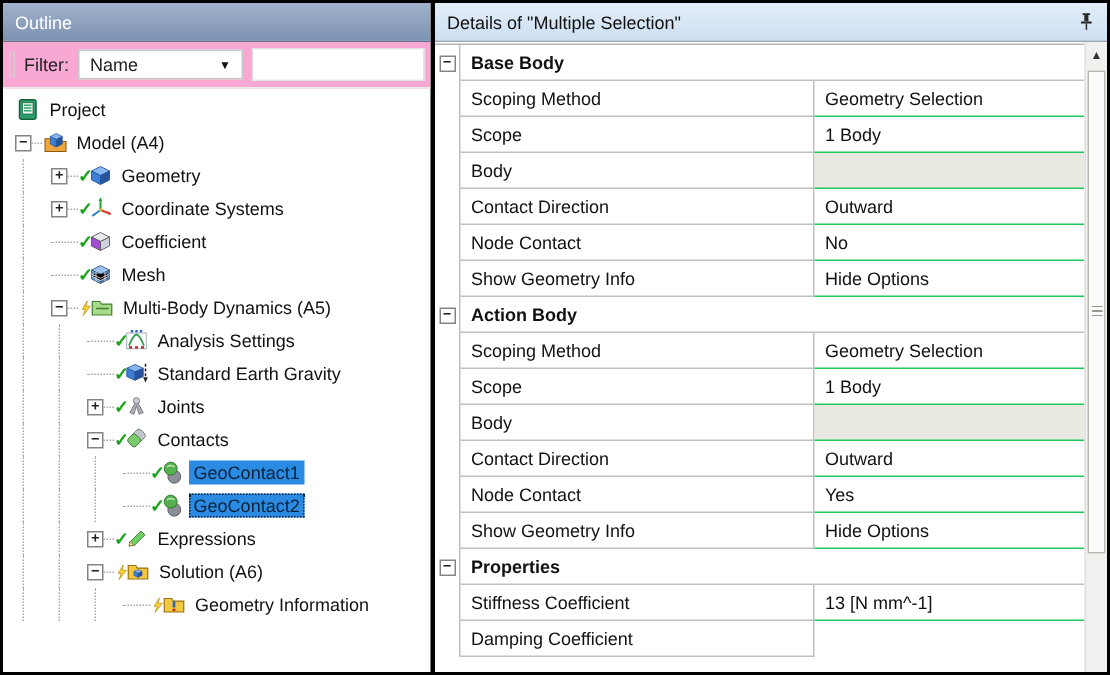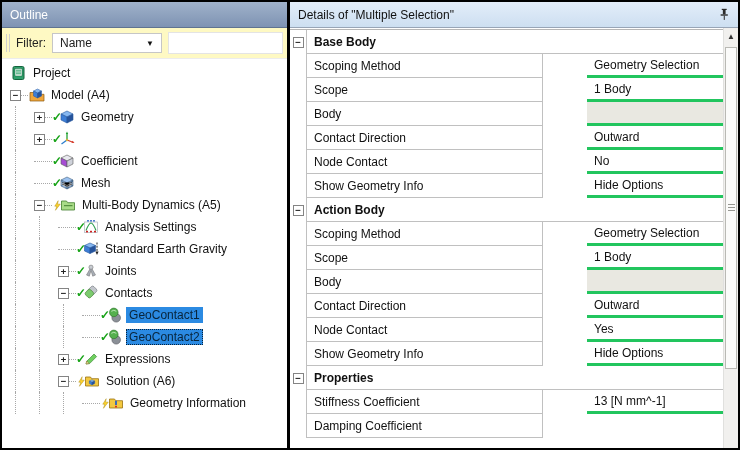--- a/index.html
+++ b/index.html
@@ -7,21 +7,21 @@
        font-family:"Liberation Sans",sans-serif;-webkit-font-smoothing:antialiased;}
   .panel{position:absolute;top:2px;height:446px;background:#fff;overflow:hidden;}
   .outline-panel{left:2px;width:285px;}
   .details-panel{left:290px;width:448px;}
   .panel-title{height:26px;display:flex;align-items:center;padding:0 8px;font-size:12px;box-sizing:border-box;}
   .outline-title{background:linear-gradient(#a0b2ca,#7e93b3);color:#fff;border-bottom:1px solid #5f7390;}
   .details-title{background:linear-gradient(#e3edf9,#cddff1);color:#111;border-bottom:1px solid #98a5b6;justify-content:space-between;}
   .pin{display:flex;align-items:center;cursor:pointer;}
   .pin svg{width:11px;height:13px;}
 
-  .filter-bar{height:31px;display:flex;align-items:center;background:#fef9c3;border-bottom:1px solid #ececec;padding-left:4px;gap:6px;font-size:12px;color:#222;box-sizing:border-box;}
+  .filter-bar{height:31px;display:flex;align-items:center;background:#f9a8d4;border-bottom:1px solid #ececec;padding-left:4px;gap:6px;font-size:12px;color:#222;box-sizing:border-box;}
   .grip{width:2px;height:18px;border-left:1px solid #cfcfcf;border-right:1px solid #cfcfcf;}
   .combo{width:110px;height:20px;background:#fff;border:1px solid #c6c6c6;display:flex;align-items:center;justify-content:space-between;padding:0 7px;box-sizing:border-box;cursor:pointer;}
   .combo-arrow{font-size:8px;color:#111;}
   .filter-input{flex:1;height:20px;background:#fff;border:1px solid #e4e4e4;margin-right:4px;}
 
   .tree{position:relative;padding-top:3px;font-size:12px;color:#111;}
   .tree-row{height:22px;display:flex;align-items:center;position:relative;white-space:nowrap;cursor:default;}
   .rail{position:absolute;top:0;bottom:0;width:0;border-left:1px dotted #a8a8a8;}
   .indent{flex:none;height:1px;}
   .expander{flex:none;width:9px;height:9px;border:1px solid #848484;background:#fff;
@@ -36,21 +36,21 @@
   .tree-label{padding:1px 3px;}
   .b{font-weight:normal;}
   .sel{background:var(--sel,#2b8ae2);color:#08243a;}
   .foc{outline:1px dotted #05223d;outline-offset:-1px;}
 
   .details-body{position:absolute;top:26px;left:0;right:0;bottom:0;background:#fff;}
   .details-table{position:absolute;left:0;top:1px;right:15px;bottom:0;border-top:1px solid #b5b5b5;font-size:12px;color:#111;overflow:hidden;}
   .drow{display:flex;height:24px;box-sizing:border-box;}
   .dgut{flex:none;width:17px;border-right:1px solid #c0c0c0;display:flex;align-items:center;justify-content:center;box-sizing:border-box;}
   .dlabel{flex:none;width:236px;border-right:1px solid #c0c0c0;border-bottom:1px solid #c0c0c0;display:flex;align-items:center;padding-left:7px;box-sizing:border-box;}
-  .dvalue{flex:1;border-bottom:3px solid #22c55e;display:flex;align-items:center;padding-left:7px;box-sizing:border-box;cursor:pointer;margin-left:44px;}
+  .dvalue{flex:1;border-bottom:1px solid #22c55e;display:flex;align-items:center;padding-left:7px;box-sizing:border-box;cursor:pointer;}
   .dvalue.empty{background:var(--empty,#e9e8e1);}
   .dhead{flex:1;border-bottom:1px solid #c0c0c0;display:flex;align-items:center;padding-left:7px;font-weight:bold;box-sizing:border-box;}
 
   .scrollbar{position:absolute;top:0;right:0;width:15px;bottom:0;background:#f1f0ee;border-left:1px solid #e0e0de;box-sizing:border-box;}
   .sb-arrow{height:16px;display:flex;align-items:center;justify-content:center;font-size:8px;color:#333;cursor:pointer;}
   .sb-thumb{position:absolute;left:1px;right:1px;top:19px;height:322px;background:#fbfbfa;border:1px solid #b9b9b4;box-sizing:border-box;display:flex;align-items:center;justify-content:center;cursor:pointer;}
   .sb-grip{width:7px;height:8px;background:repeating-linear-gradient(#979792 0 1px,transparent 1px 3px);}
 </style>
 </head>
 <body>
@@ -122,20 +122,21 @@
             <g stroke-width="1.3" fill="none">
               <path d="M8 9V2" stroke="#23a033"></path>
               <path d="M8 9l6.5 2.5" stroke="#d43a2a"></path>
               <path d="M8 9l-5.5 4" stroke="#2a7ccc"></path>
             </g>
             <path d="M8 0.5L6.8 3h2.4z" fill="#23a033"></path>
             <path d="M15.5 12l-3-.2 1-2z" fill="#d43a2a"></path>
             <circle cx="8" cy="9" r="1.2" fill="#d4b23a"></circle>
           </svg>
         </span>
+        <span class="tree-label">Coordinate Systems</span>
       </div>
       <div class="tree-row">
         <i class="rail" style="left: 13px;"></i>
         <span class="indent" style="width: 32px;"></span>
         <span class="conn long"></span>
         <span class="check">✓</span>
         <span class="node-ic">
           <svg viewBox="0 0 16 16">
             <path d="M2 5l6-3 6 3-6 3z" fill="#e9e9ef" stroke="#5a5a5a" stroke-width=".6"></path>
             <path d="M2 5v6l6 3V8z" fill="#a64bd4" stroke="#5a5a5a" stroke-width=".6"></path>

